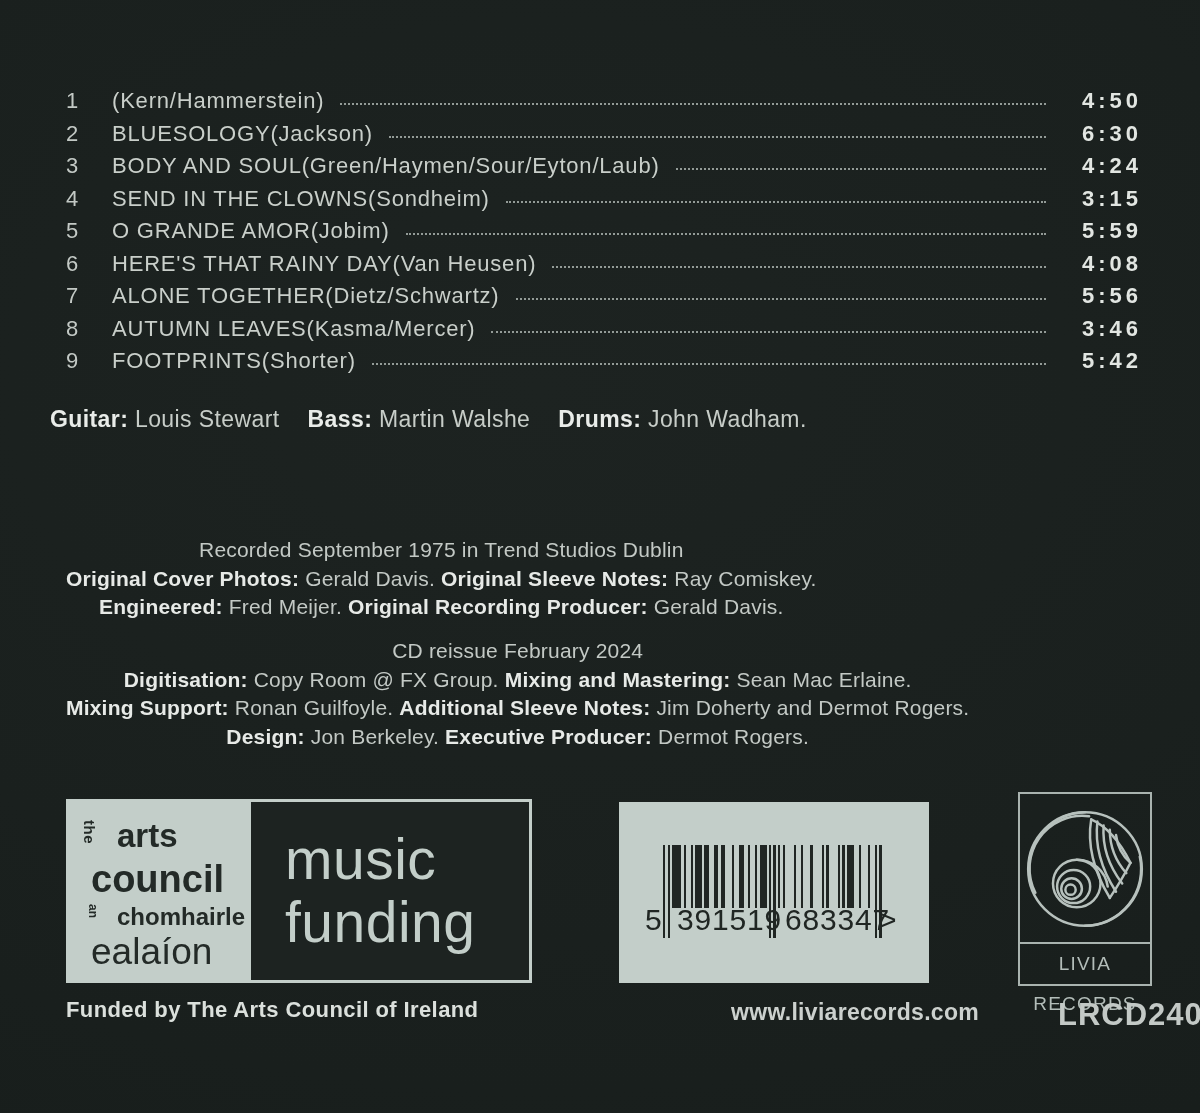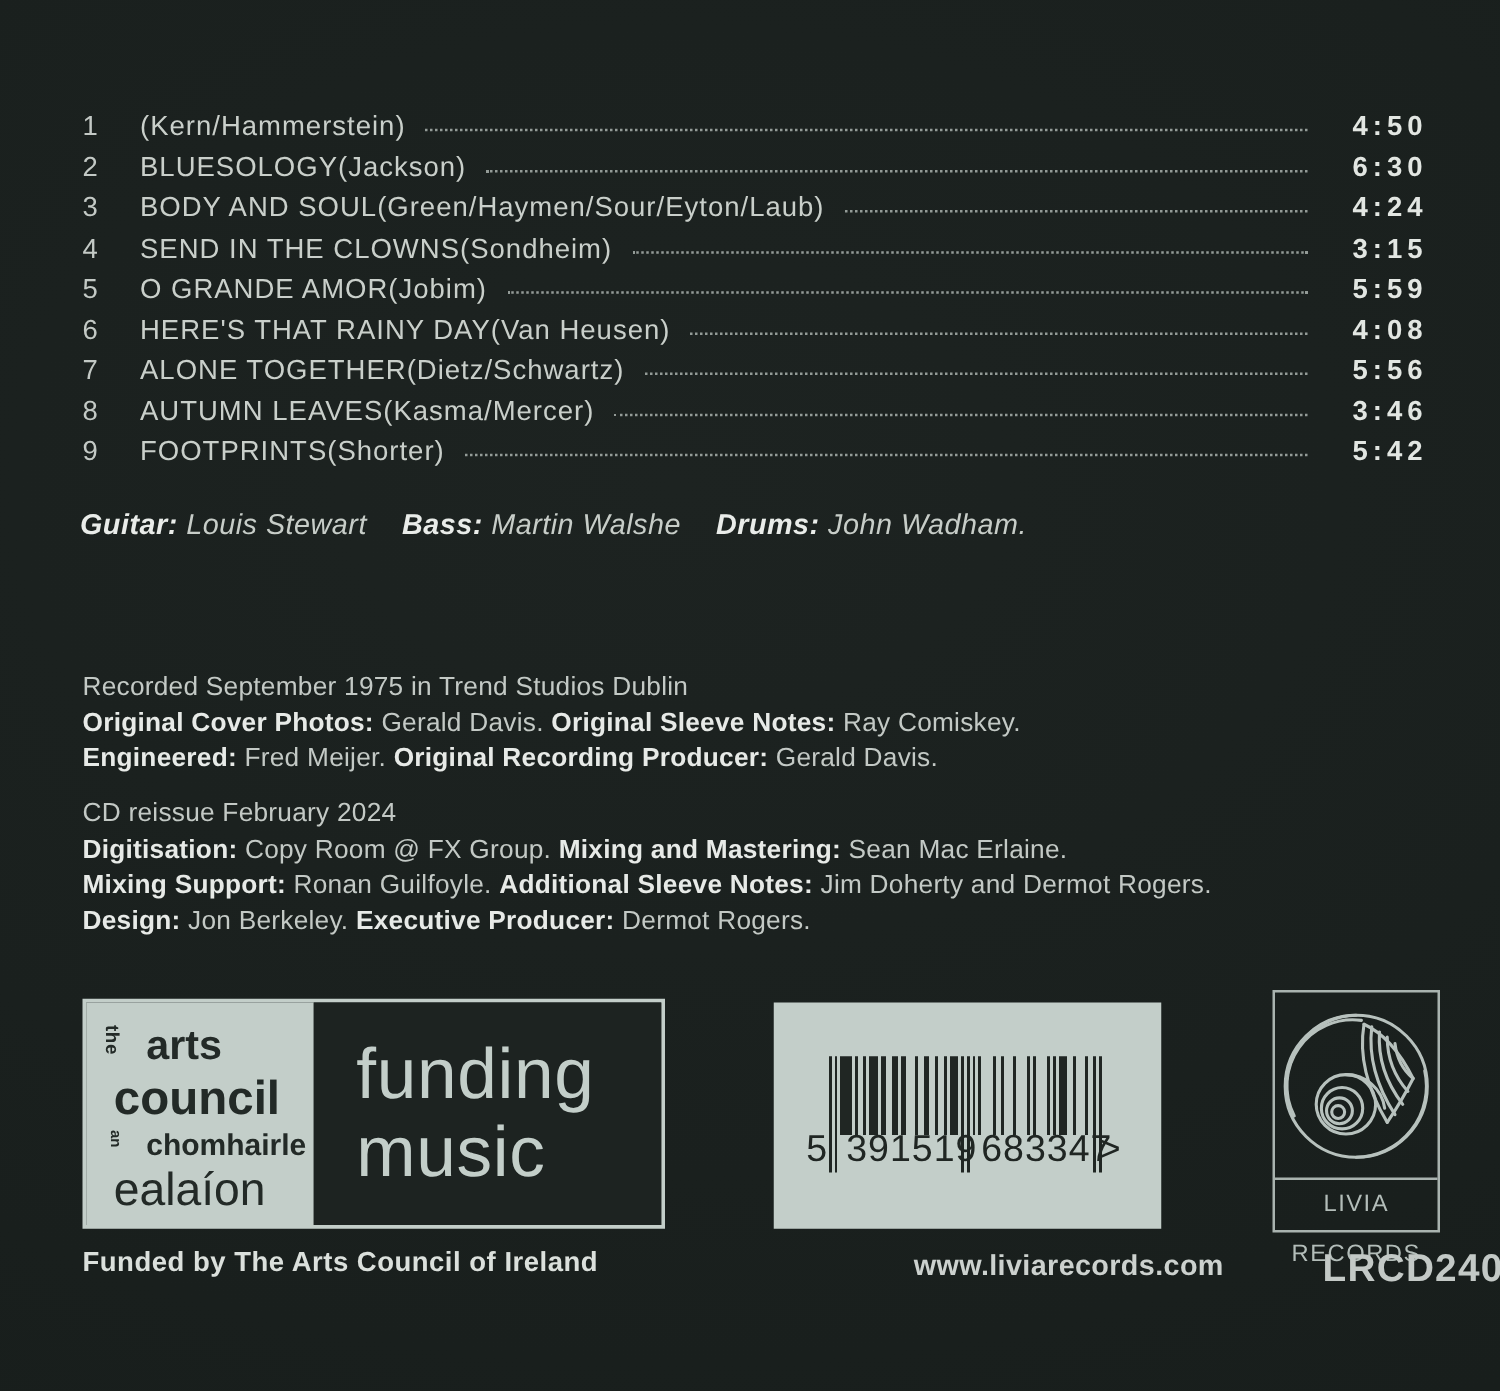--- a/index.html
+++ b/index.html
@@ -10,26 +10,26 @@
   }
   
   #tracklist{position:absolute;left:66px;right:62px;top:88px;}
   .trow{display:flex;align-items:baseline;height:32.5px;font-size:22px;letter-spacing:0.8px;}
   .tnum{width:46px;flex:none;color:#c3c9c5;}
   .ttitle{white-space:nowrap;color:#c9cfca;}
   .tcomposer{white-space:pre;color:#c9cfca;}
   .leader{flex:1;min-width:26px;border-bottom:2px dotted #939b97;margin:0 12px 0 16px;position:relative;top:-3px;}
   .ttime{flex:none;min-width:84px;text-align:right;font-size:22px;font-weight:600;letter-spacing:4px;margin-right:-4px;color:#e2e6e2;white-space:nowrap;}
   
-  #personnel{position:absolute;left:64px;top:406px;font-size:23px;letter-spacing:0.4px;font-style:italic;}
+  #personnel{position:absolute;left:50px;top:406px;font-size:23px;letter-spacing:0.4px;}
   .pgroup{margin-right:28px;white-space:nowrap;}
   .prole{font-weight:700;color:#e9ece9;}
   .pname{color:#c7cdc8;}
   
-  .credits{position:absolute;left:66px;font-size:21px;letter-spacing:0.2px;}
+  .credits{position:absolute;left:66px;font-size:21px;letter-spacing:0.2px;text-align:center;}
   #credits-original{top:536px;}
   #credits-reissue{top:637px;}
   .cline{height:28.5px;line-height:28.5px;white-space:nowrap;}
   .cbold{font-weight:700;color:#e7eae7;}
   .creg{color:#c3c9c5;}
   
   #arts-box{position:absolute;left:66px;top:799px;width:466px;height:184px;border:3px solid #c3cec9;box-sizing:border-box;display:flex;}
   .ac-left{width:182px;flex:none;background:#c3cec9;color:#232a27;padding:12px 0 0 22px;box-sizing:border-box;}
   .ac-row{display:flex;align-items:flex-start;}
   .vcol{width:26px;flex:none;position:relative;}
@@ -154,22 +154,22 @@
       <div class="ac-council">council</div>
       <div class="ac-row">
         <div class="vcol">
           <span class="vword" id="ac-an">an</span>
         </div>
         <div class="ac-chomhairle">chomhairle</div>
       </div>
       <div class="ac-ealaion">ealaíon</div>
     </div>
     <div class="ac-right">
+      <div class="fm-word">music</div>
       <div class="fm-word">funding</div>
-      <div class="fm-word">music</div>
     </div>
   </div>
 
   <div id="barcode-box">
     <svg id="barcode-svg" shape-rendering="crispEdges" width="219" height="93">
         <rect x="0.0" y="0" width="2.3" height="93" fill="#202623"></rect>
         <rect x="4.6" y="0" width="2.3" height="93" fill="#202623"></rect>
         <rect x="9.2" y="0" width="2.3" height="63" fill="#202623"></rect>
         <rect x="11.5" y="0" width="2.3" height="63" fill="#202623"></rect>
         <rect x="13.8" y="0" width="2.3" height="63" fill="#202623"></rect>

